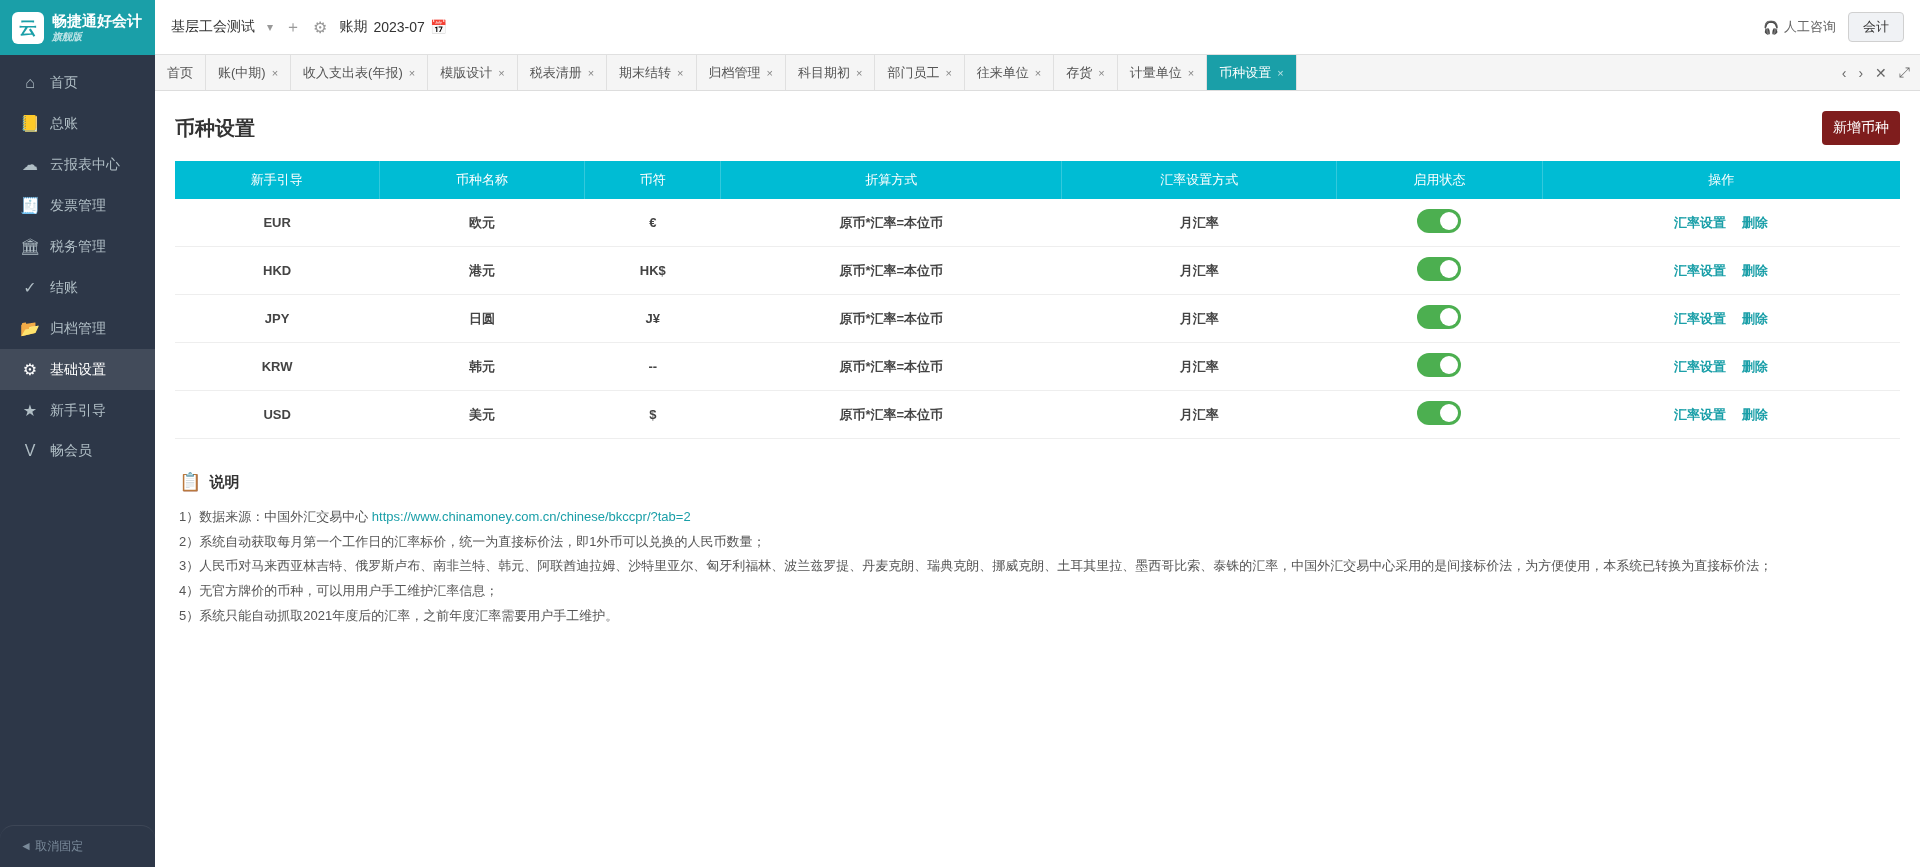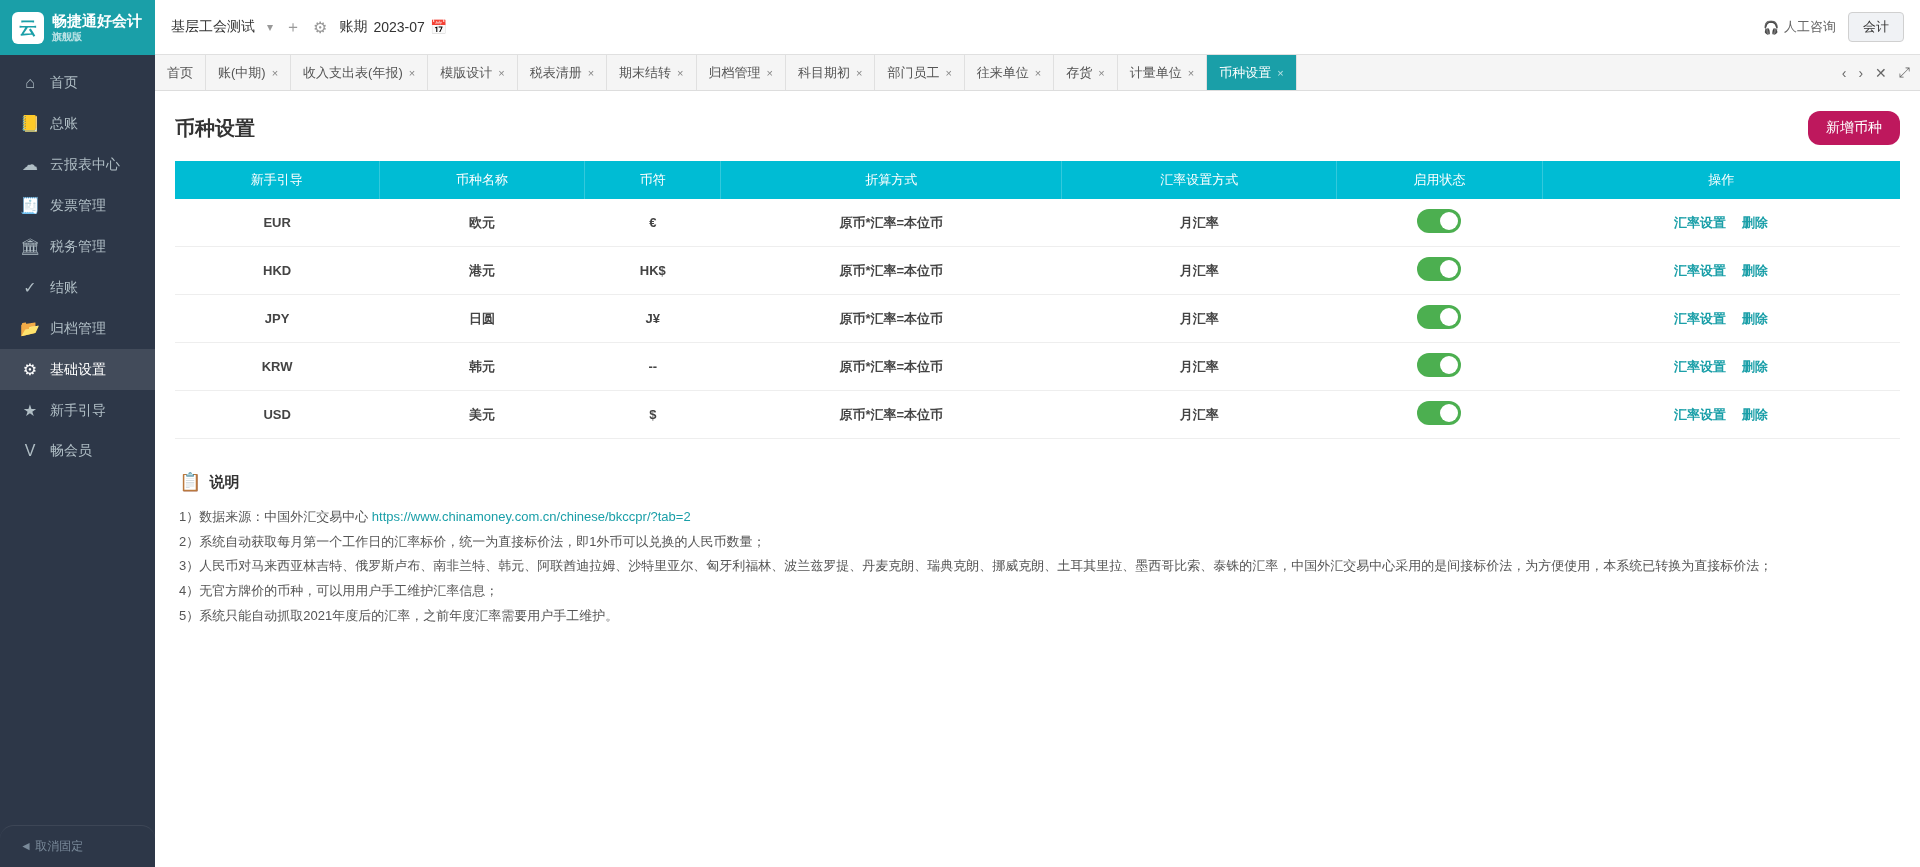--- a/index.html
+++ b/index.html
@@ -29,21 +29,21 @@
     .sidebar-logo .logo-icon {
       width: 32px; height: 32px;
       background: white;
       border-radius: 6px;
       display: flex; align-items: center; justify-content: center;
       color: #1a9fa8;
       font-size: 18px;
       font-weight: bold;
     }
     .sidebar-logo .logo-text { line-height: 1.2; }
-    .sidebar-logo .logo-sub { font-size: 10px; color: rgba(255,255,255,0.7); }
+    .sidebar-logo .logo-sub { font-size: 10px; color: rgba(255,255,255,0.7); font-style: italic; }
     .sidebar-nav { flex: 1; overflow-y: auto; padding-top: 8px; }
     .sidebar-item {
       display: flex; align-items: center; gap: 10px;
       padding: 11px 20px;
       cursor: pointer;
       color: #b0bec5;
       font-size: 14px;
       transition: background 0.2s;
     }
     .sidebar-item.active { color: #ffffff; background: rgba(255,255,255,0.1); }
@@ -113,25 +113,25 @@
     .tab.active .tab-close { color: white; }
     .tabs-nav { display: flex; align-items: center; margin-left: auto; padding: 0 6px; gap: 4px; }
     .tabs-nav-btn { background: none; border: none; cursor: pointer; color: #666; font-size: 14px; padding: 2px 4px; }
 
     
     .page-content { flex: 1; overflow-y: auto; background: #fff; padding: 20px; }
 
     .page-title-row { display: flex; align-items: center; justify-content: space-between; margin-bottom: 16px; }
     .page-title { font-size: 20px; font-weight: 600; color: #333; }
     .btn-new {
-      background: #be185d;
+      background: #7f1d1d;
       color: white;
       border: none;
-      border-radius: 12px;
-      padding: 8px 18px;
+      border-radius: 4px;
+      padding: 8px 11px;
       font-size: 14px;
       cursor: pointer;
       font-weight: 500;
     }
 
     
     .data-table { width: 100%; border-collapse: collapse; }
     .data-table thead tr { background: #00bcd4; }
     .data-table thead th {
       color: white;

